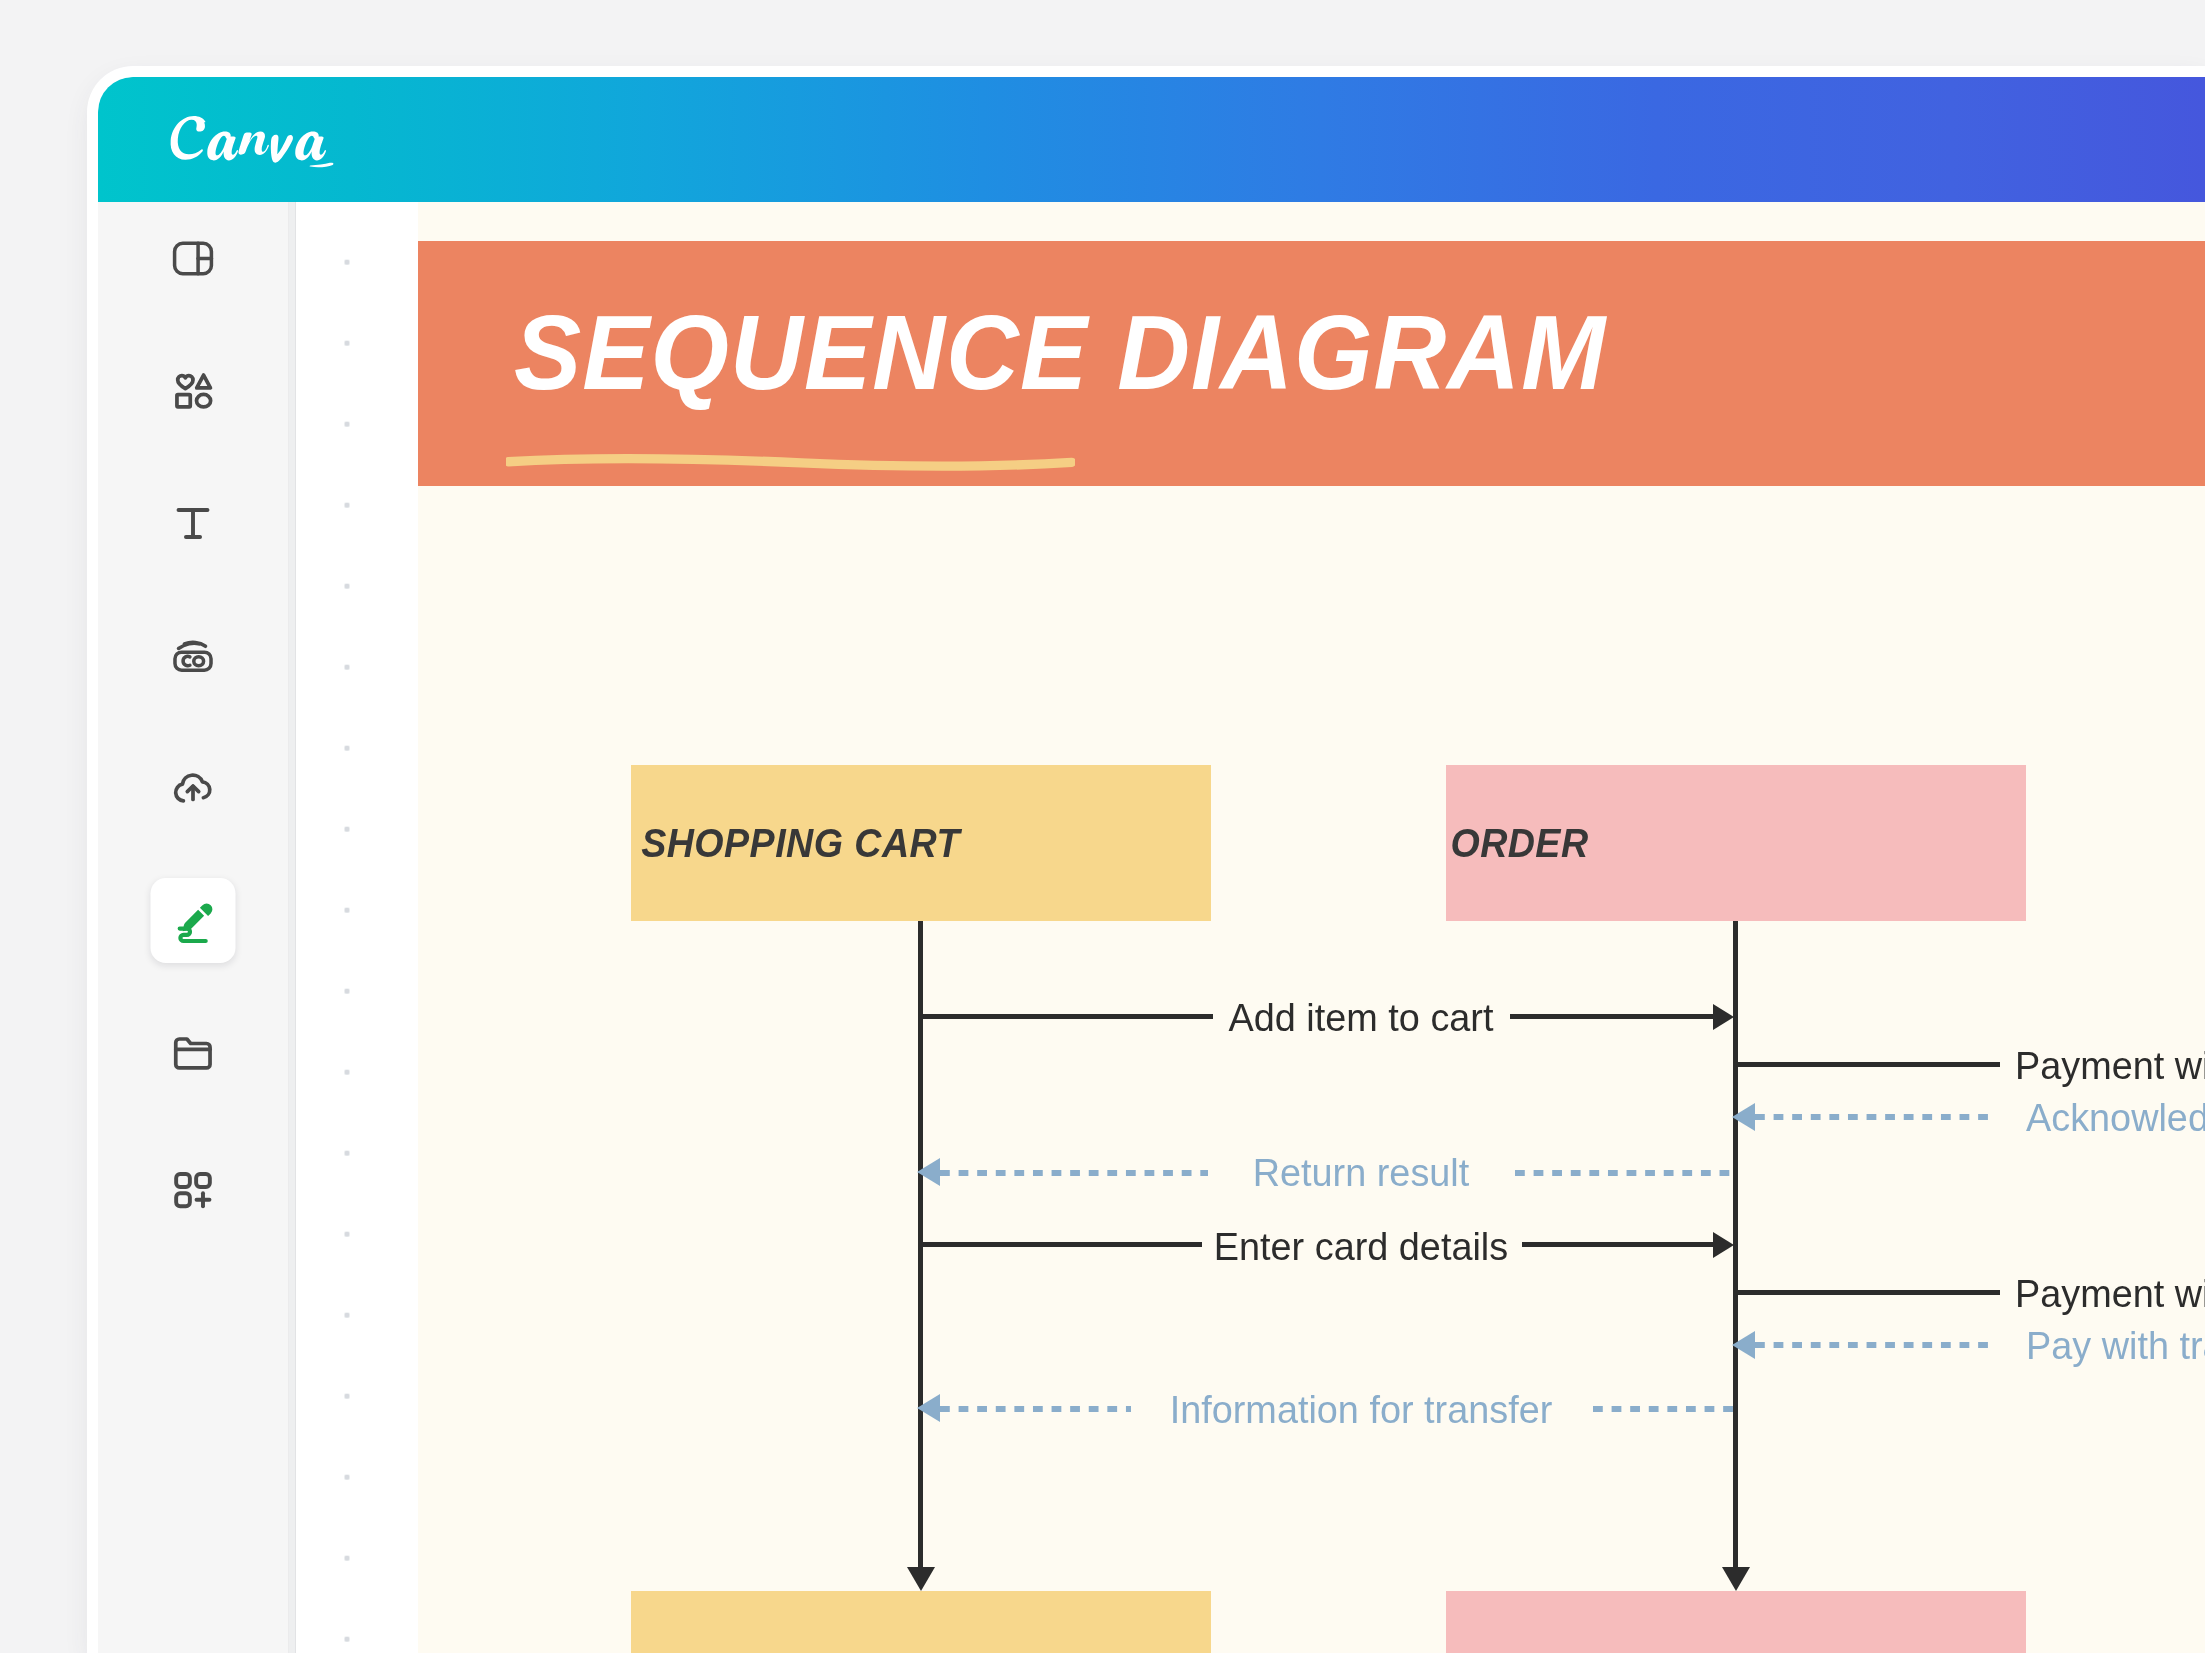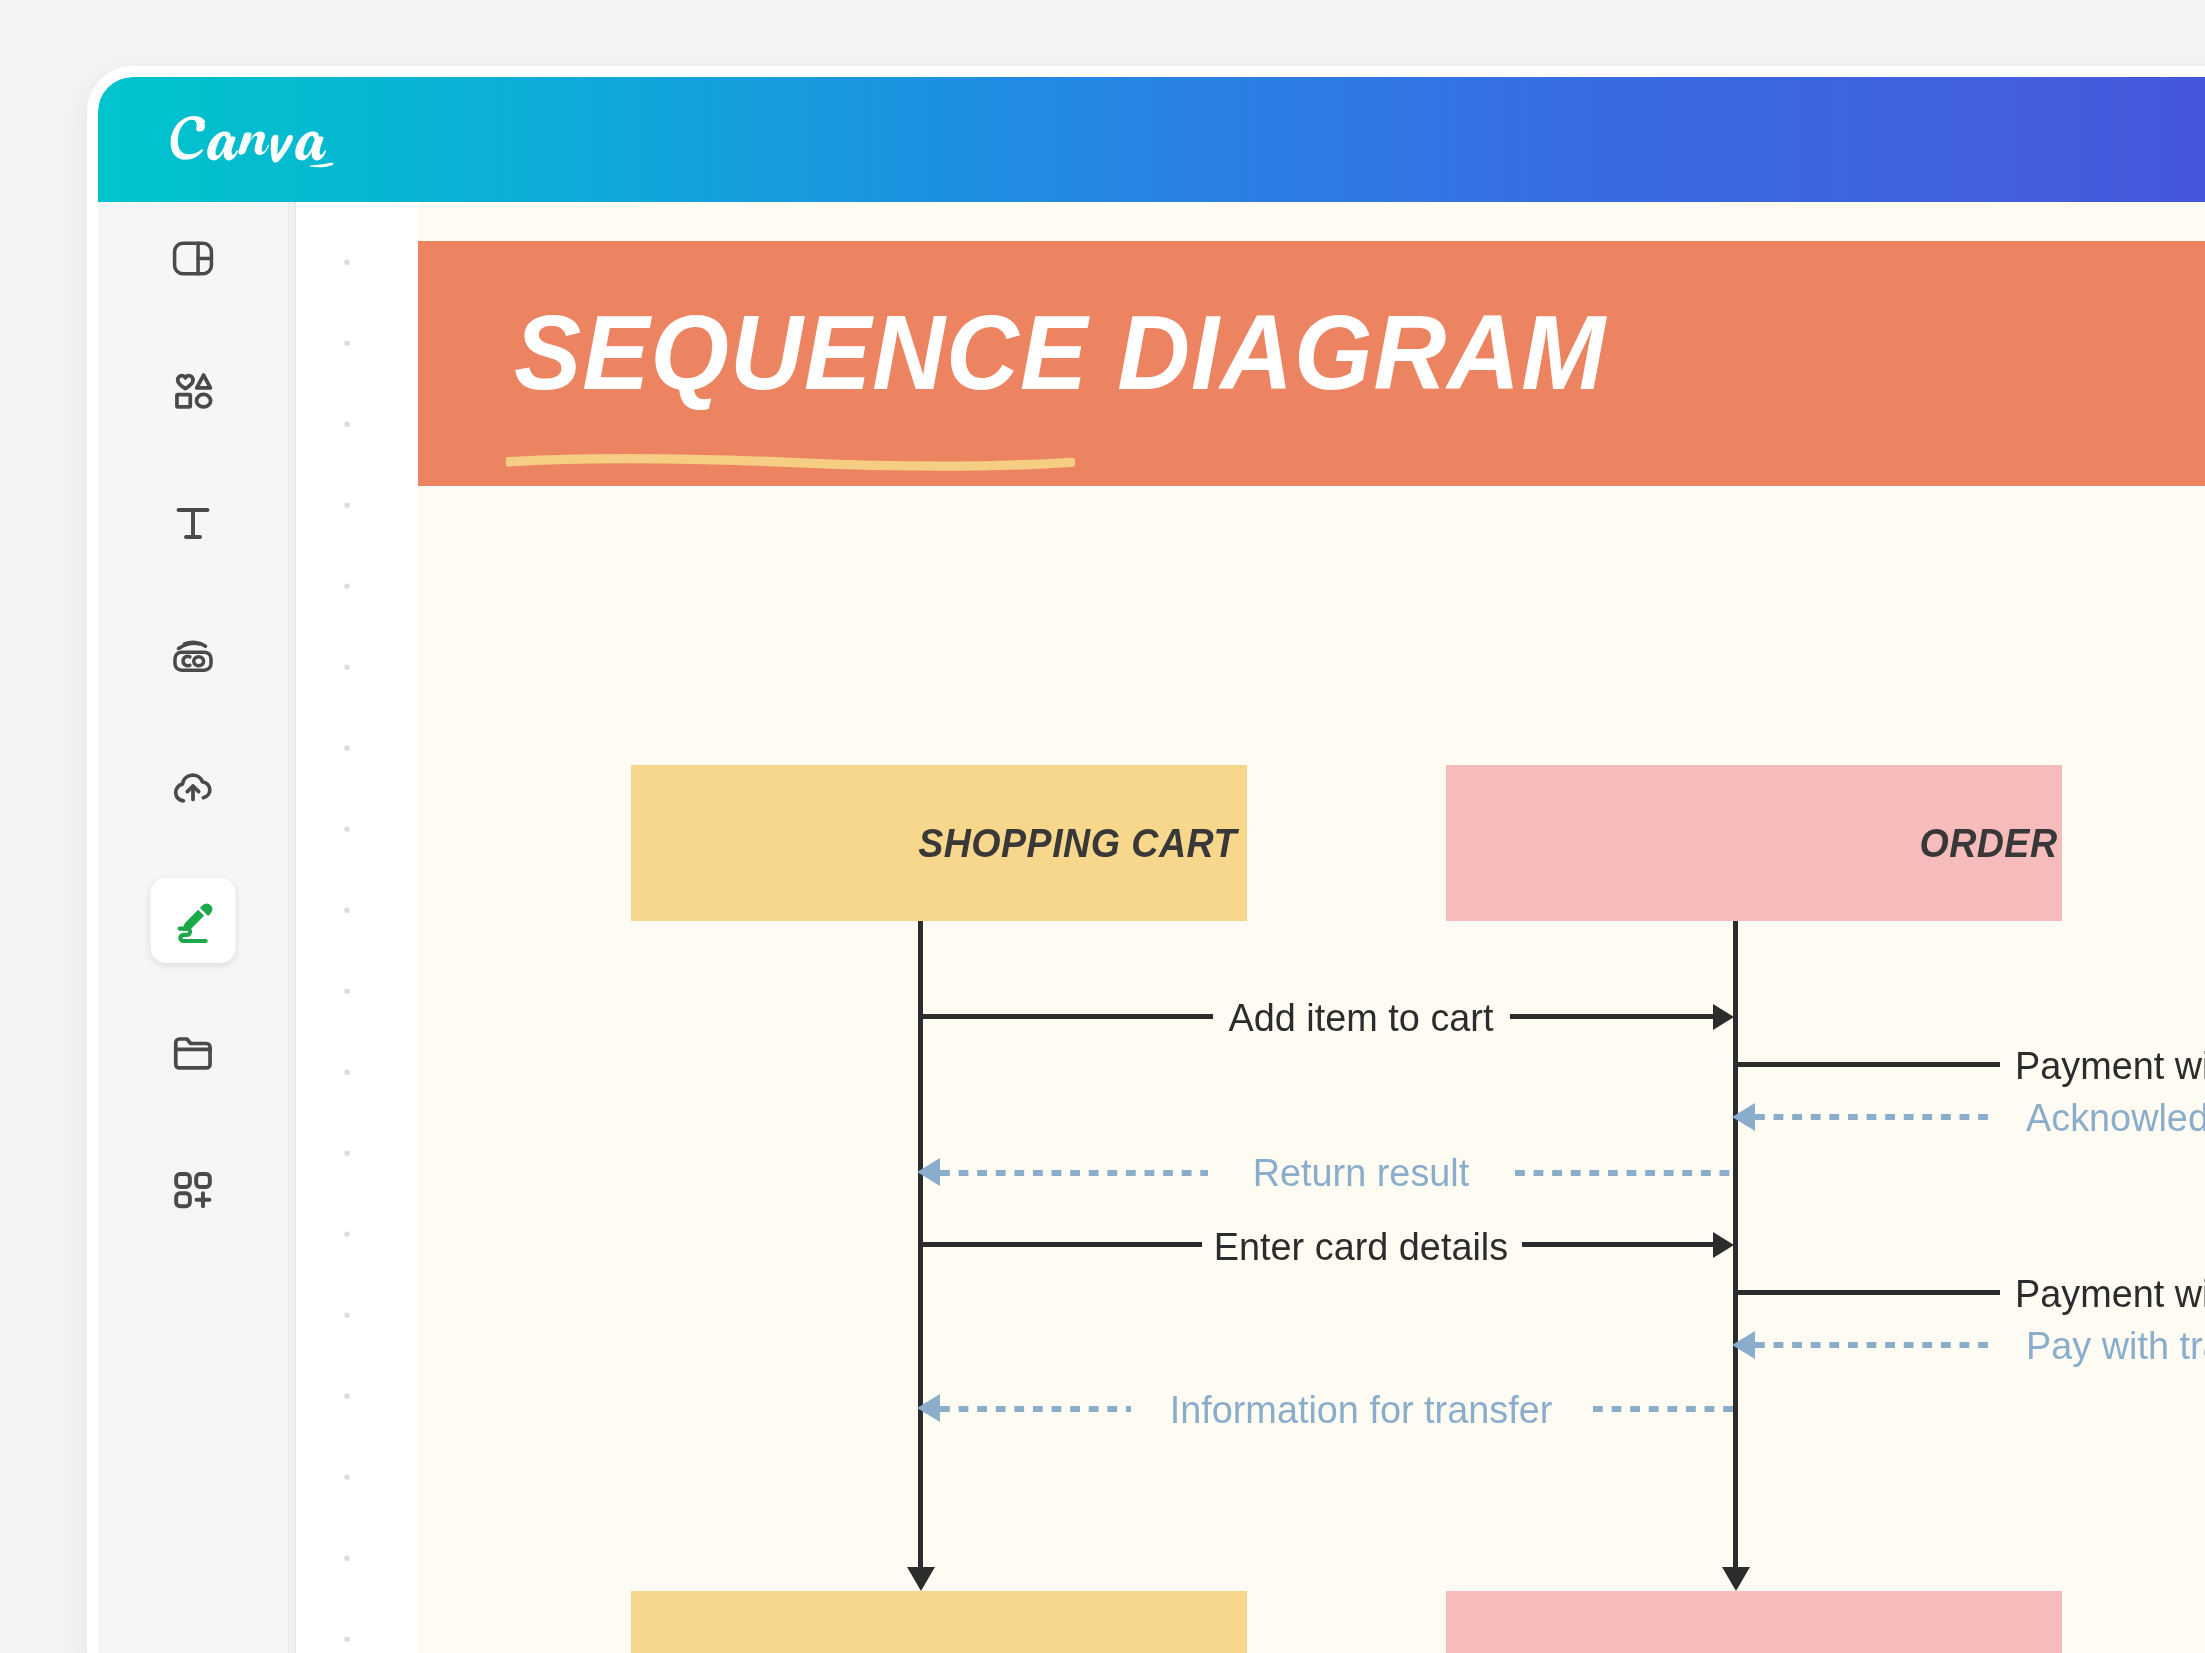--- a/index.html
+++ b/index.html
@@ -151,22 +151,21 @@
     top: 212px;
     width: 569px;
     height: 18.6px;
   }
 
   
   .actor-box {
     position: absolute;
     display: flex;
     align-items: center;
-    justify-content: flex-end;
-    padding-left: 36px;
+    justify-content: flex-start;
   }
   .actor-label {
     font-family: "Liberation Sans Narrow", "Liberation Sans", sans-serif;
     font-size: 40px;
     font-weight: 700;
     font-style: italic;
     letter-spacing: 0.5px;
     color: #383838;
     white-space: nowrap;
     transform: scaleX(.94);

